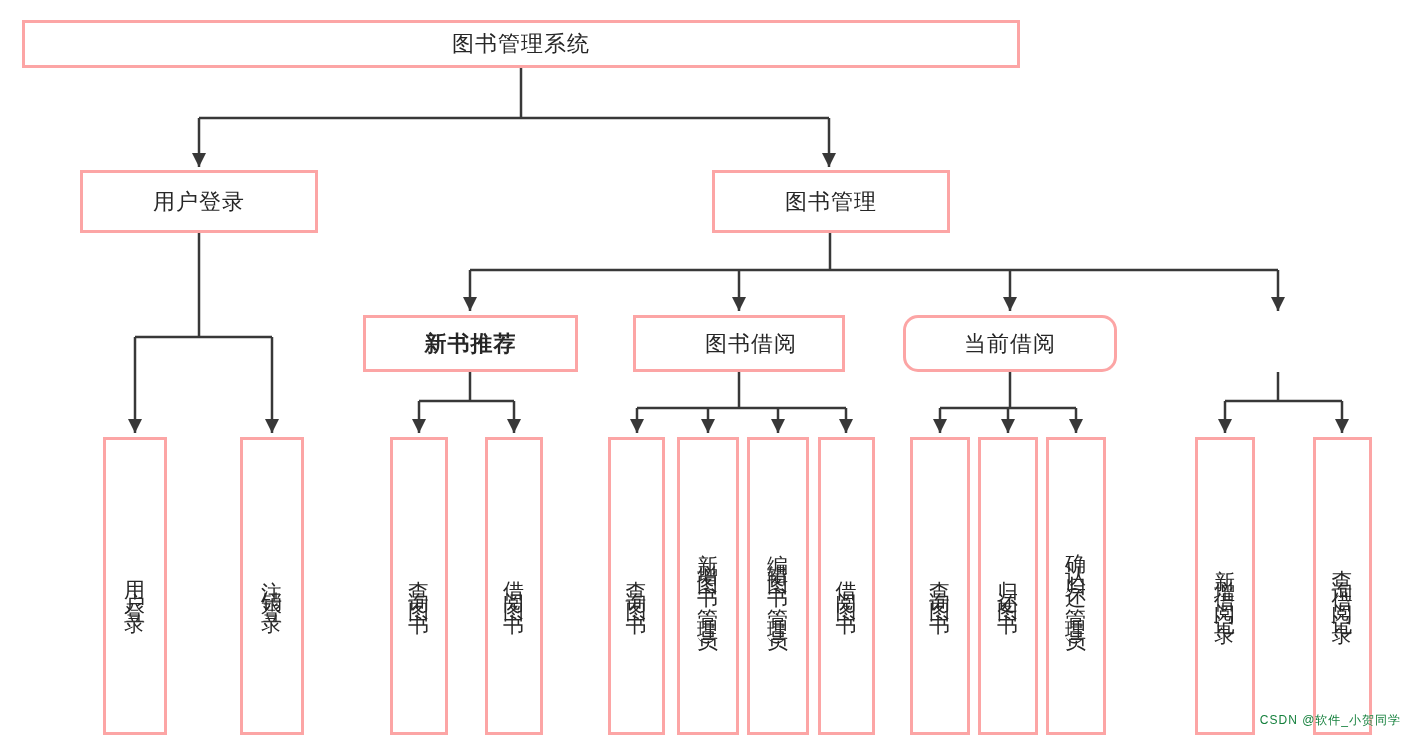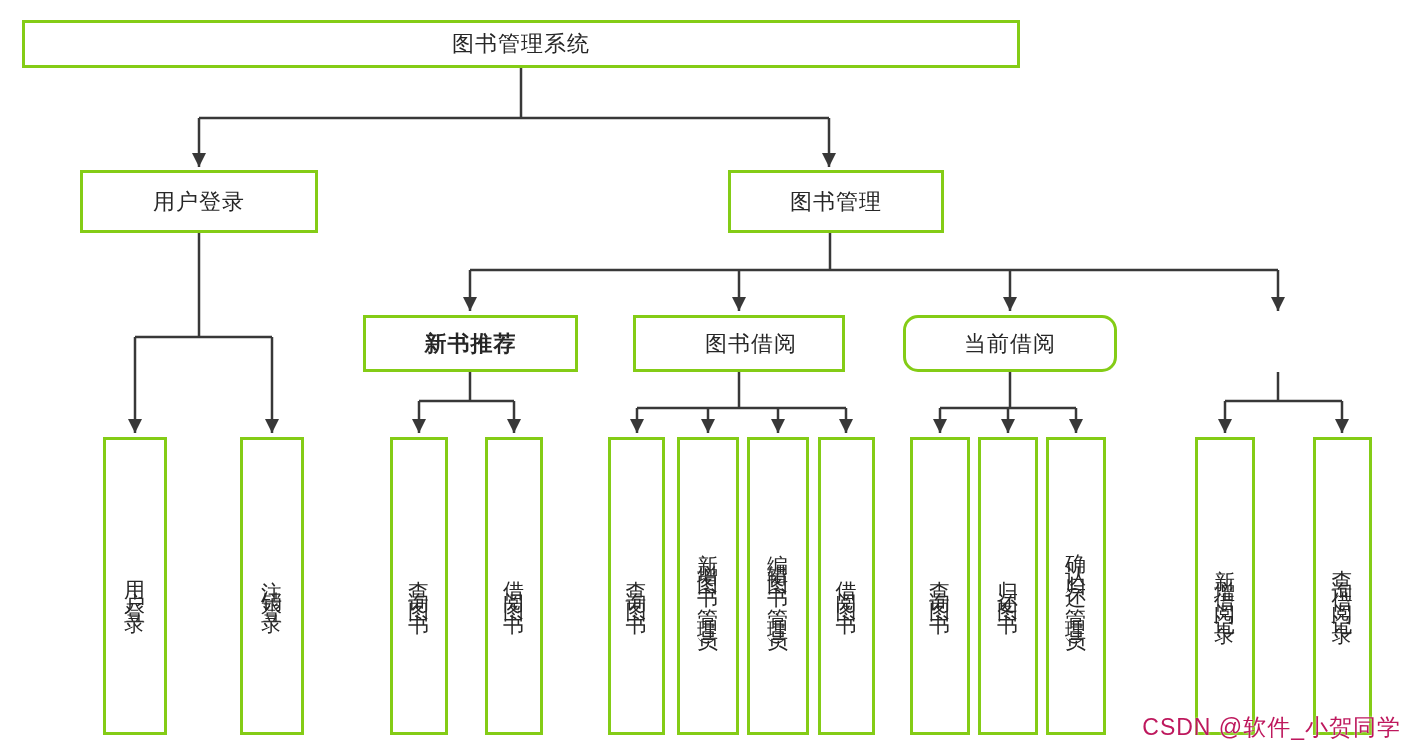--- a/index.html
+++ b/index.html
@@ -18,21 +18,21 @@
   .connectors {
     position: absolute;
     left: 0; top: 0;
     width: 1405px;
     height: 747px;
   }
   .node {
     position: absolute;
     box-sizing: border-box;
     background: #ffffff;
-    border: 3px solid #84cc16;
+    border: 3px solid #fca5a5;
     display: flex;
     align-items: center;
     justify-content: center;
   }
   .node .lbl {
     font-size: 22px;
     color: #262626;
     letter-spacing: 1px;
     white-space: nowrap;
   }
@@ -42,22 +42,22 @@
     font-size: 21px;
     line-height: 1;
     letter-spacing: 11px;
     color: #262626;
     white-space: nowrap;
   }
   .watermark {
     position: absolute;
     right: 4px;
     top: 712px;
-    font-size: 23px;
-    color: #be185d;
+    font-size: 12px;
+    color: #15803d;
     letter-spacing: 1px;
     white-space: nowrap;
     text-shadow: 0 0 2px #ffffff;
   }
 </style>
 </head>
 <body>
 
 <div class="canvas">
 
@@ -123,21 +123,21 @@
     </g>
   </svg>
 
   <div class="node" style="left:22px; top:20px; width:998px; height:48px;">
     <span class="lbl">图书管理系统</span>
   </div>
 
   <div class="node" style="left:80px; top:170px; width:238px; height:63px;">
     <span class="lbl">用户登录</span>
   </div>
-  <div class="node" style="left:712px; top:170px; width:216px; height:63px;margin-left:16px;">
+  <div class="node" style="left:712px; top:170px; width:238px; height:63px;">
     <span class="lbl">图书管理</span>
   </div>
 
   <div class="node" style="left:363px; top:315px; width:215px; height:57px;font-weight:bold;">
     <span class="lbl">新书推荐</span>
   </div>
   <div class="node" style="left:633px; top:315px; width:212px; height:57px;padding-left:24px;">
     <span class="lbl">图书借阅</span>
   </div>
   <div class="node" style="left:903px; top:315px; width:214px; height:57px;border-radius:15px;">

